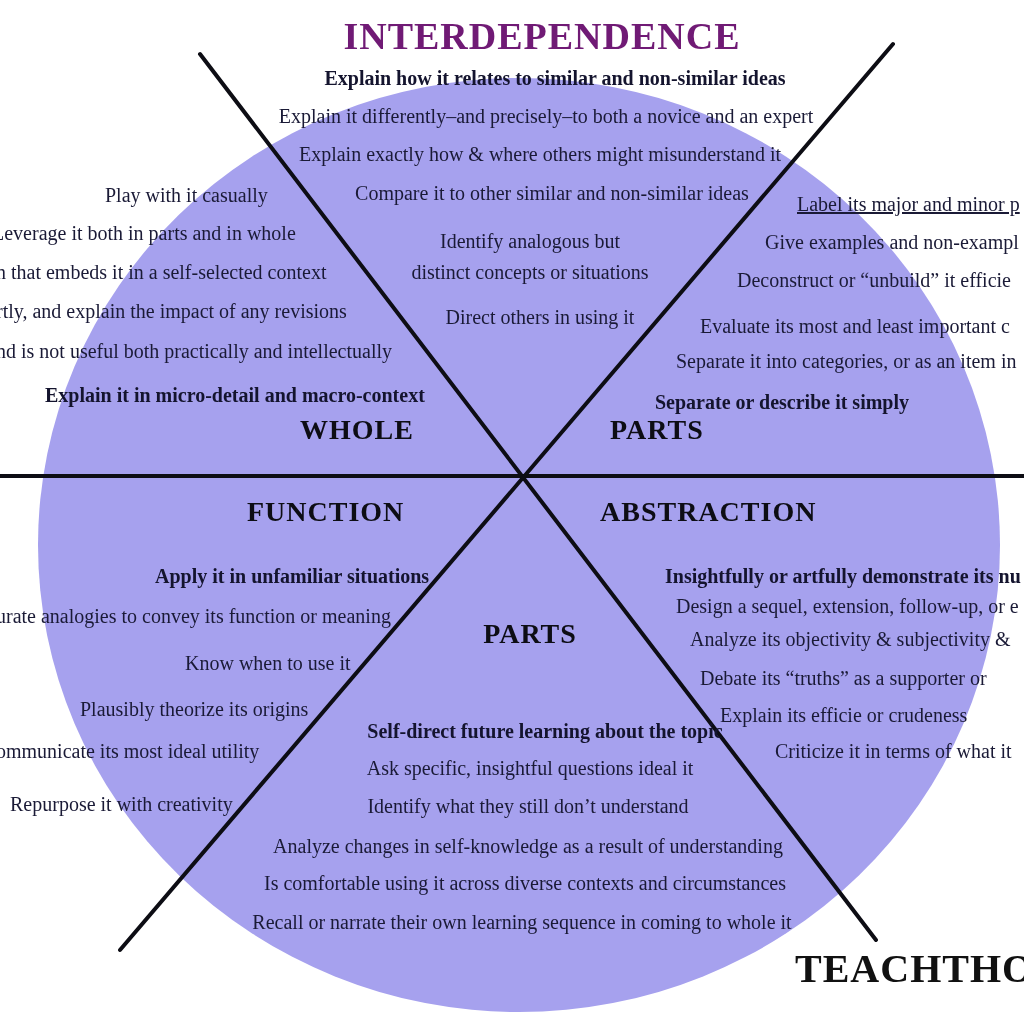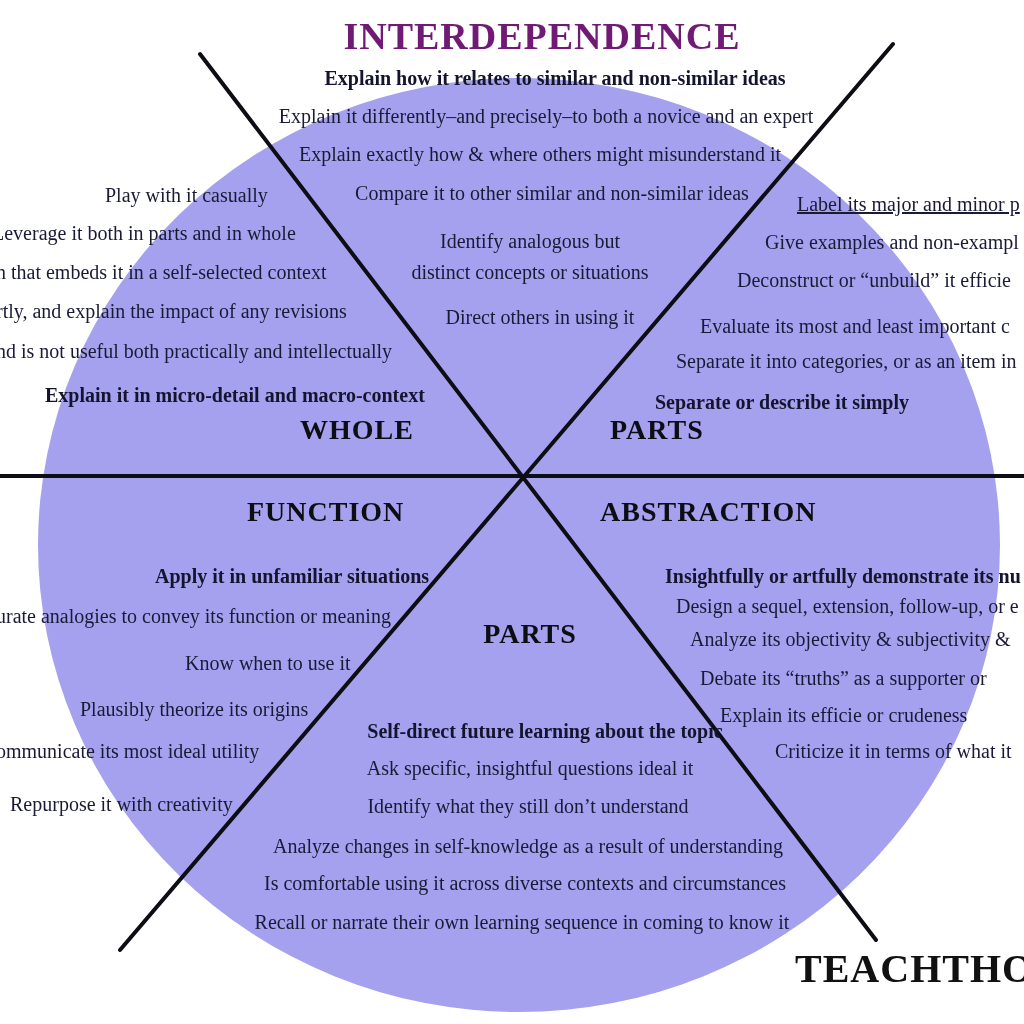--- a/index.html
+++ b/index.html
@@ -85,15 +85,15 @@
 <div class="txt nowrap" style="left:700px;top:666px;">Debate its “truths” as a supporter or</div>
 <div class="txt nowrap" style="left:720px;top:703px;">Explain its efficie or crudeness</div>
 <div class="txt nowrap" style="left:775px;top:739px;">Criticize it in terms of what it</div>
 
 <div class="sector-label center" style="left:530px;top:618px;">PARTS</div>
 <div class="txt bold center nowrap" style="left:545px;top:719px;">Self-direct future learning about the topic</div>
 <div class="txt center nowrap" style="left:530px;top:756px;">Ask specific, insightful questions ideal it</div>
 <div class="txt center nowrap" style="left:528px;top:794px;">Identify what they still don’t understand</div>
 <div class="txt center nowrap" style="left:528px;top:834px;">Analyze changes in self-knowledge as a result of understanding</div>
 <div class="txt center nowrap" style="left:525px;top:871px;">Is comfortable using it across diverse contexts and circumstances</div>
-<div class="txt center nowrap" style="left:522px;top:910px;">Recall or narrate their own learning sequence in coming to know it</div>
+<div class="txt center nowrap" style="left:522px;top:910px;">Recall or narrate their own learning sequence in coming to whole it</div>
 
 <div class="watermark" style="left:795px;top:945px;">TEACHTHO</div>
 
 </body></html>

